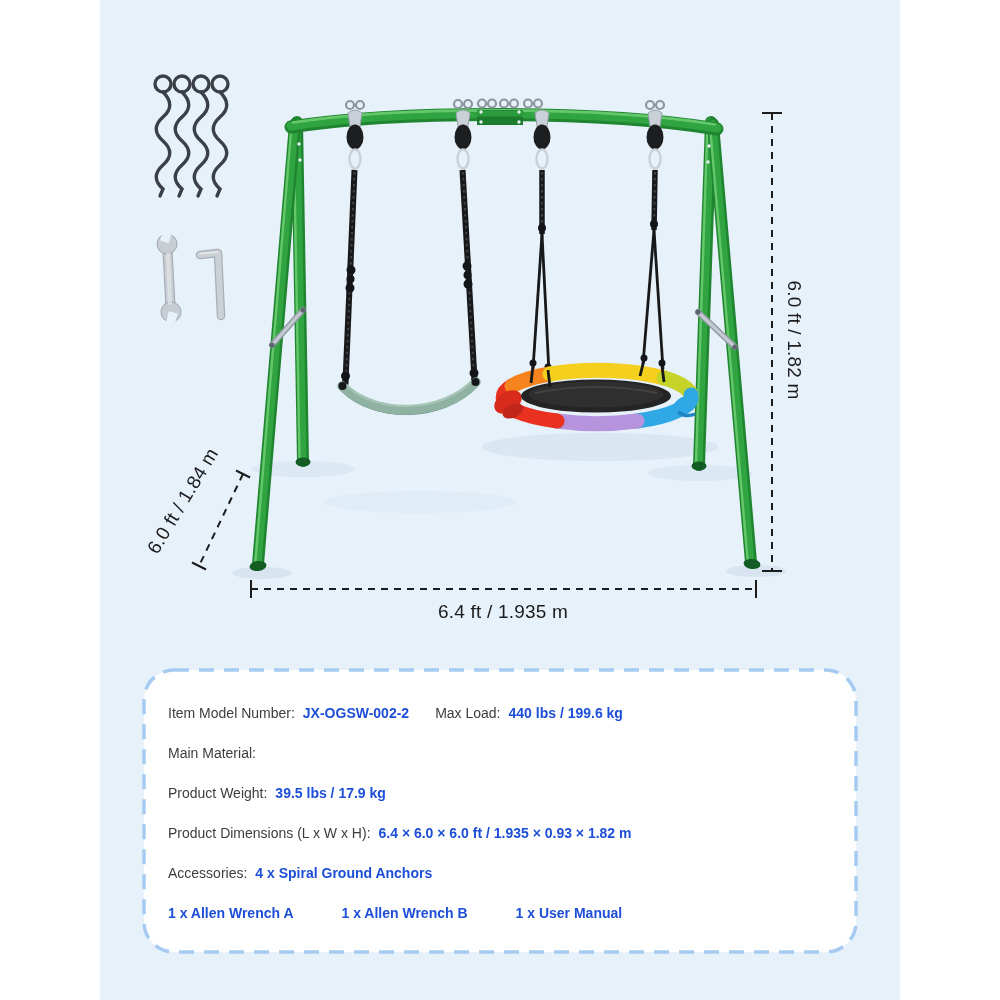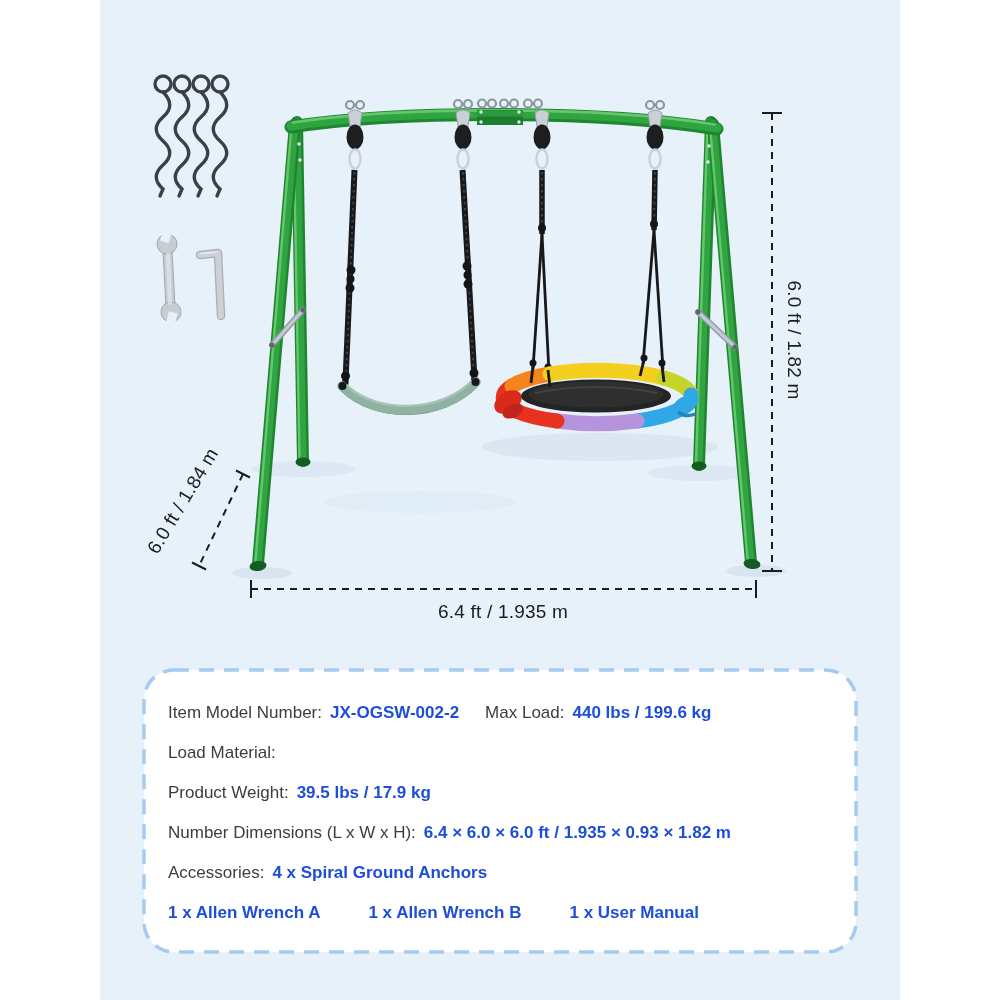--- a/index.html
+++ b/index.html
@@ -9,21 +9,21 @@
   .panel{position:absolute;left:100px;top:0;width:800px;height:1000px;background:#e7f1fa;}
   svg.art{position:absolute;left:0;top:0;}
   .dim{position:absolute;font-size:19px;font-weight:500;color:#1c1c1c;white-space:nowrap;letter-spacing:.2px;}
   #dim-height{left:794px;top:340px;transform:translate(-50%,-50%) rotate(90deg);}
   #dim-depth{left:183px;top:501px;transform:translate(-50%,-50%) rotate(-59deg);}
   #dim-width{left:503px;top:612px;transform:translate(-50%,-50%);}
   .spec-box{position:absolute;left:142px;top:668px;width:716px;height:286px;box-sizing:border-box;}
   .spec-box .box-bg{position:absolute;left:0;top:0;}
   .spec-rows{position:absolute;left:0;top:0;width:100%;height:100%;box-sizing:border-box;
              padding:25px 26px 0;display:flex;flex-direction:column;}
-  .spec-row{height:40px;display:flex;align-items:center;white-space:nowrap;font-size:17px;}
+  .spec-row{height:40px;display:flex;align-items:center;white-space:nowrap;font-size:14px;}
   .lbl{color:#3d3d3d;font-weight:400;margin-right:8px;}
   .val{color:#1d4ed8;font-weight:700;}
   .gap-sm{width:26px;flex:none;}
   .gap-md{width:48px;flex:none;}
   .gap-lg{width:72px;flex:none;}
 </style>
 </head>
 <body>
 
 <div class="canvas">
@@ -266,28 +266,28 @@
     </svg>
     <div class="spec-rows">
       <div class="spec-row">
         <span class="lbl">Item Model Number:</span>
         <span class="val">JX-OGSW-002-2</span>
         <span class="gap-sm" aria-hidden="true"></span>
         <span class="lbl">Max Load:</span>
         <span class="val">440 lbs / 199.6 kg</span>
       </div>
       <div class="spec-row">
-        <span class="lbl">Load Material:</span>
+        <span class="lbl">Main Material:</span>
       </div>
       <div class="spec-row">
         <span class="lbl">Product Weight:</span>
         <span class="val">39.5 lbs / 17.9 kg</span>
       </div>
       <div class="spec-row">
-        <span class="lbl">Number Dimensions (L x W x H):</span>
+        <span class="lbl">Product Dimensions (L x W x H):</span>
         <span class="val">6.4 × 6.0 × 6.0 ft / 1.935 × 0.93 × 1.82 m</span>
       </div>
       <div class="spec-row">
         <span class="lbl">Accessories:</span>
         <span class="val">4 x Spiral Ground Anchors</span>
         <span class="gap-lg" aria-hidden="true"></span>
       </div>
       <div class="spec-row">
         <span class="val">1 x Allen Wrench A</span>
         <span class="gap-md" aria-hidden="true"></span>

